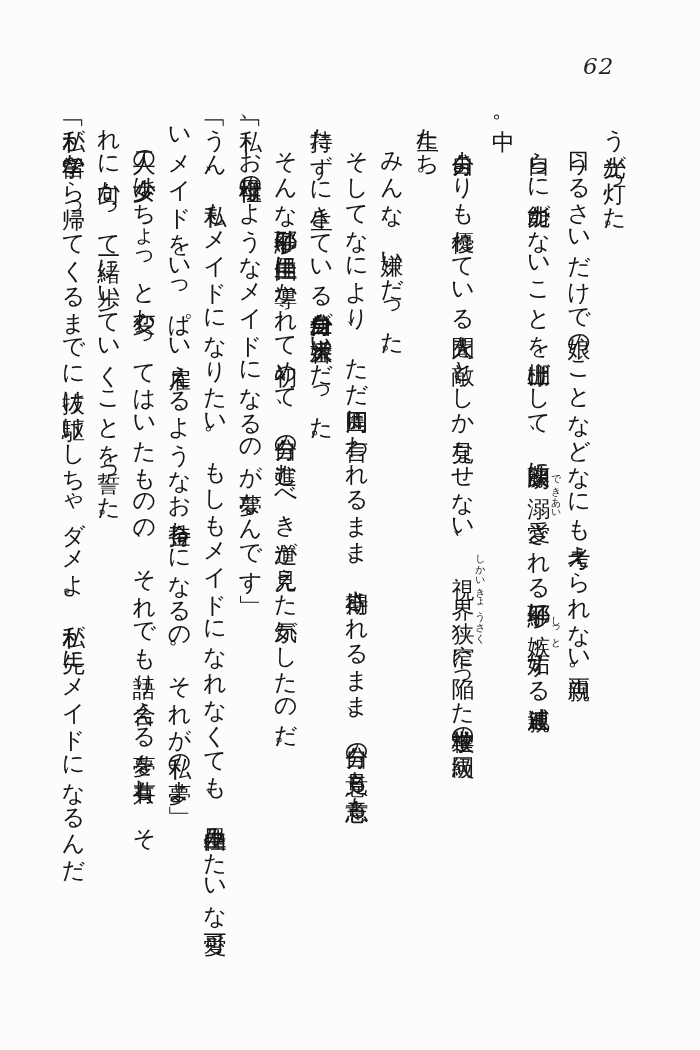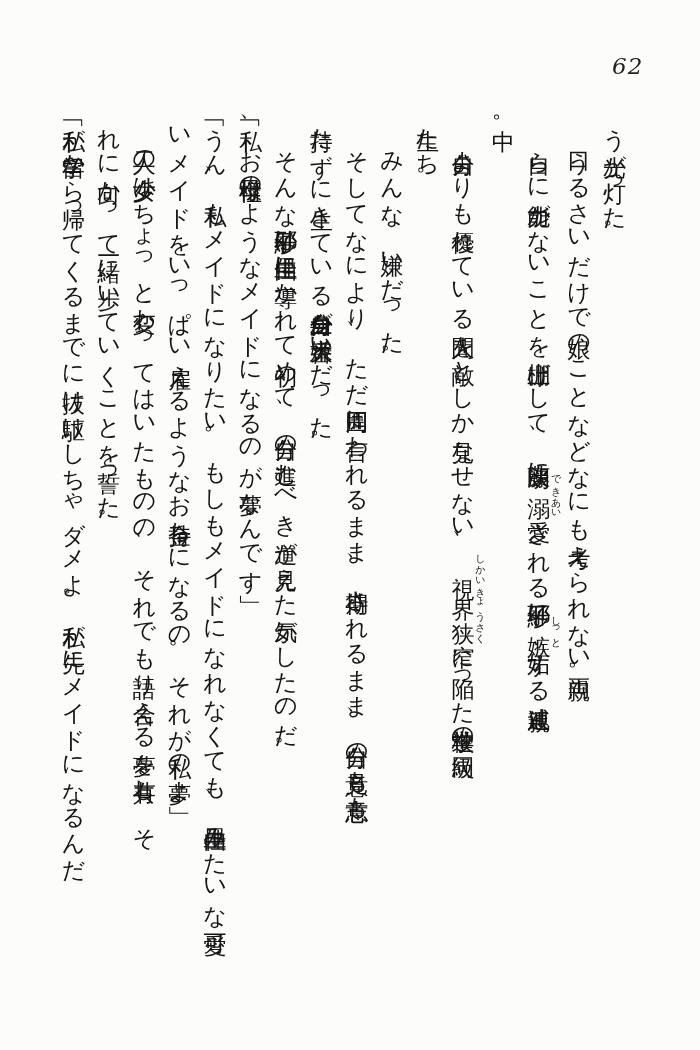--- a/index.html
+++ b/index.html
@@ -21,21 +21,20 @@
     overflow: hidden;
   }
   .page-number {
     position: absolute;
     top: 53px;
     left: 583px;
     font-size: 23px;
     font-style: italic;
     color: #222;
     letter-spacing: 1px;
-    margin-left: 29px;
   }
   .text-area {
     position: absolute;
     top: 112px;
     right: 68px;
     height: 880px;
     writing-mode: vertical-rl;
     -webkit-writing-mode: vertical-rl;
     text-orientation: upright;
     font-size: 23px;

